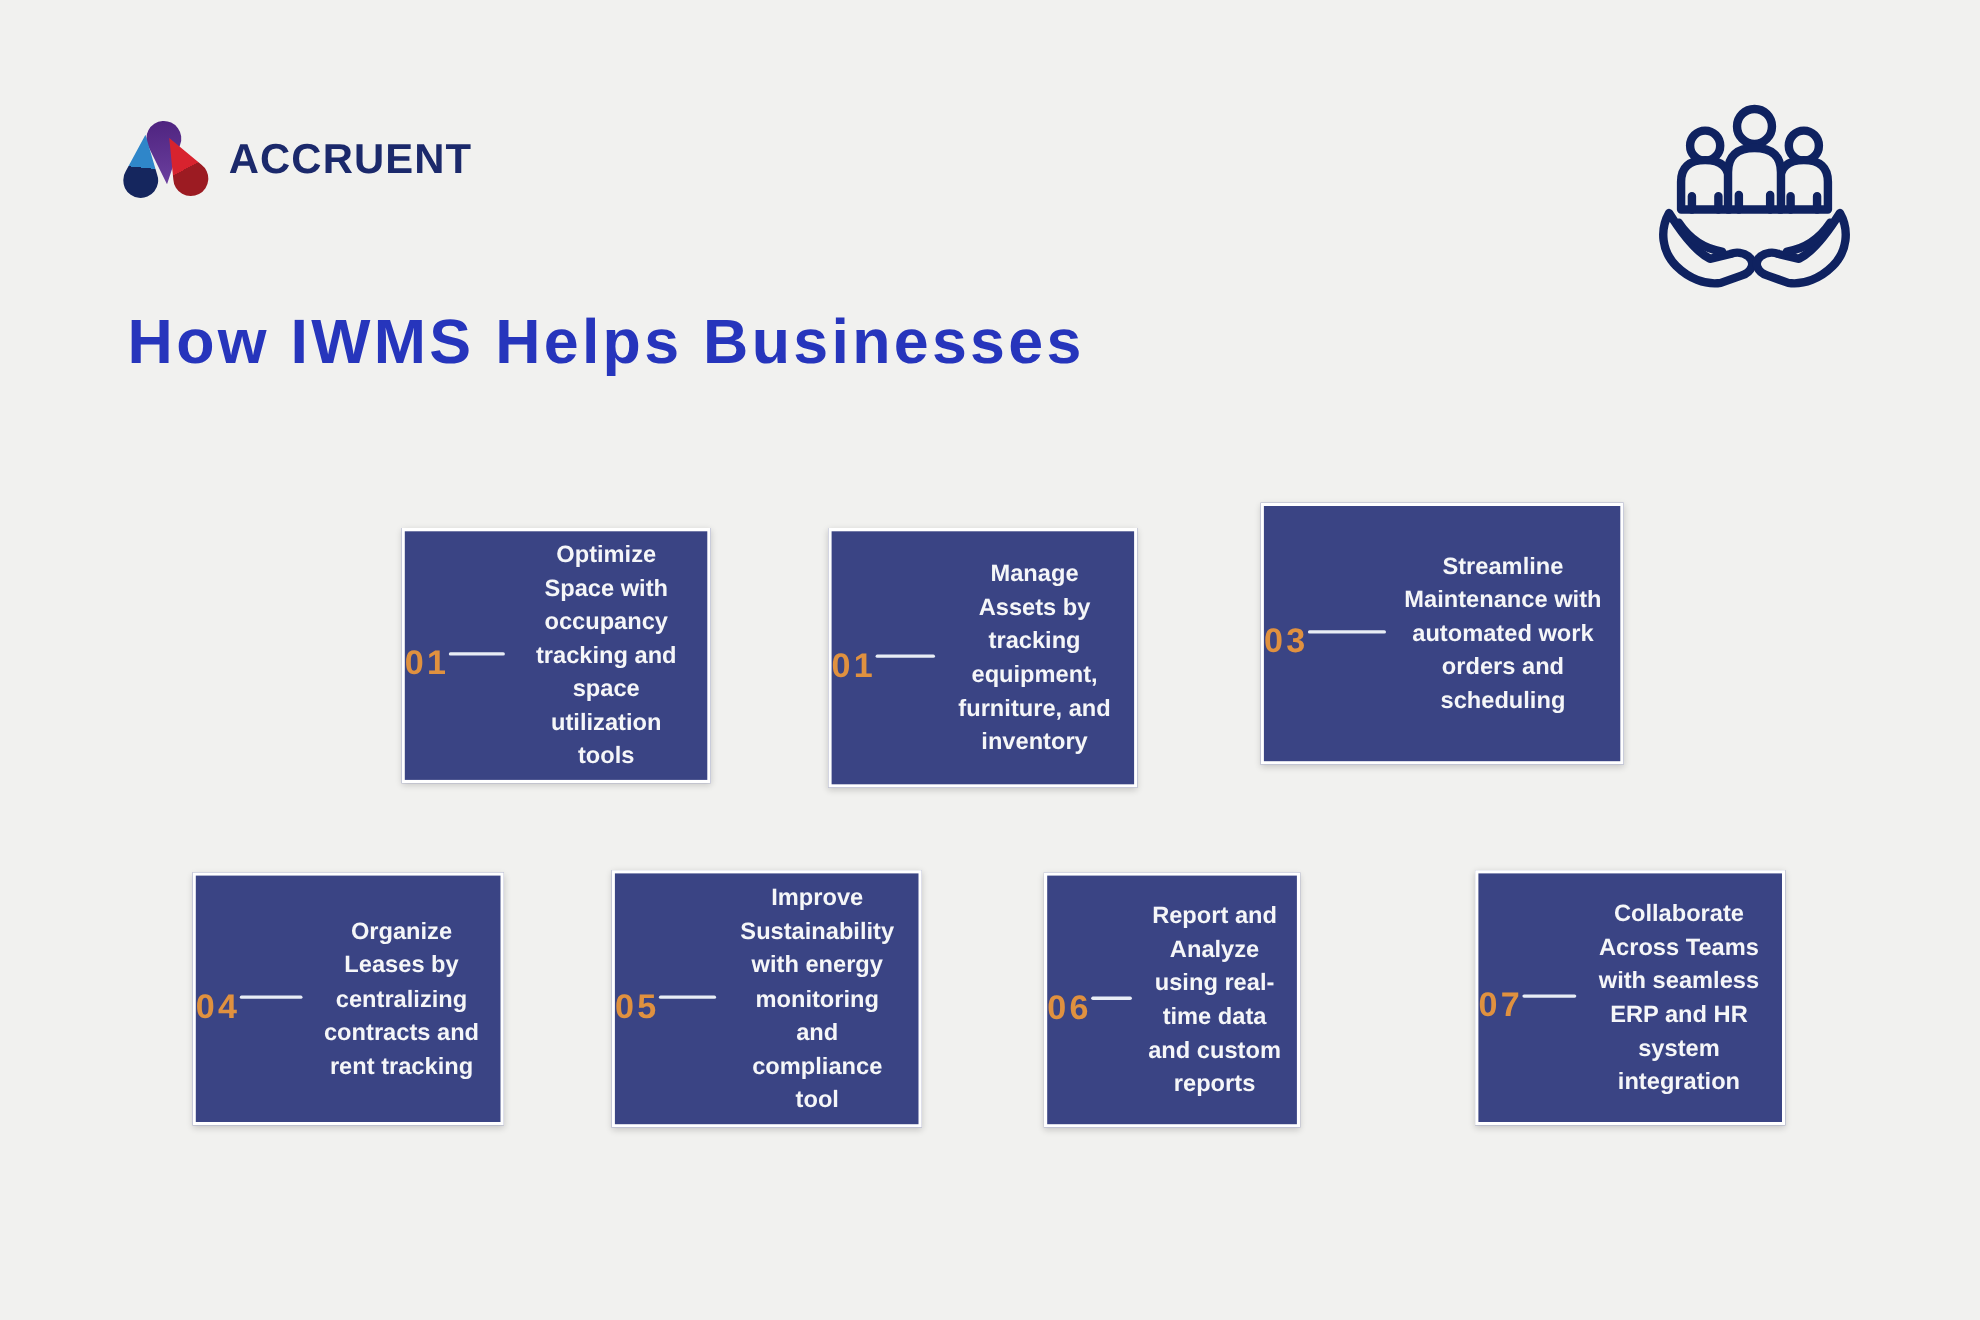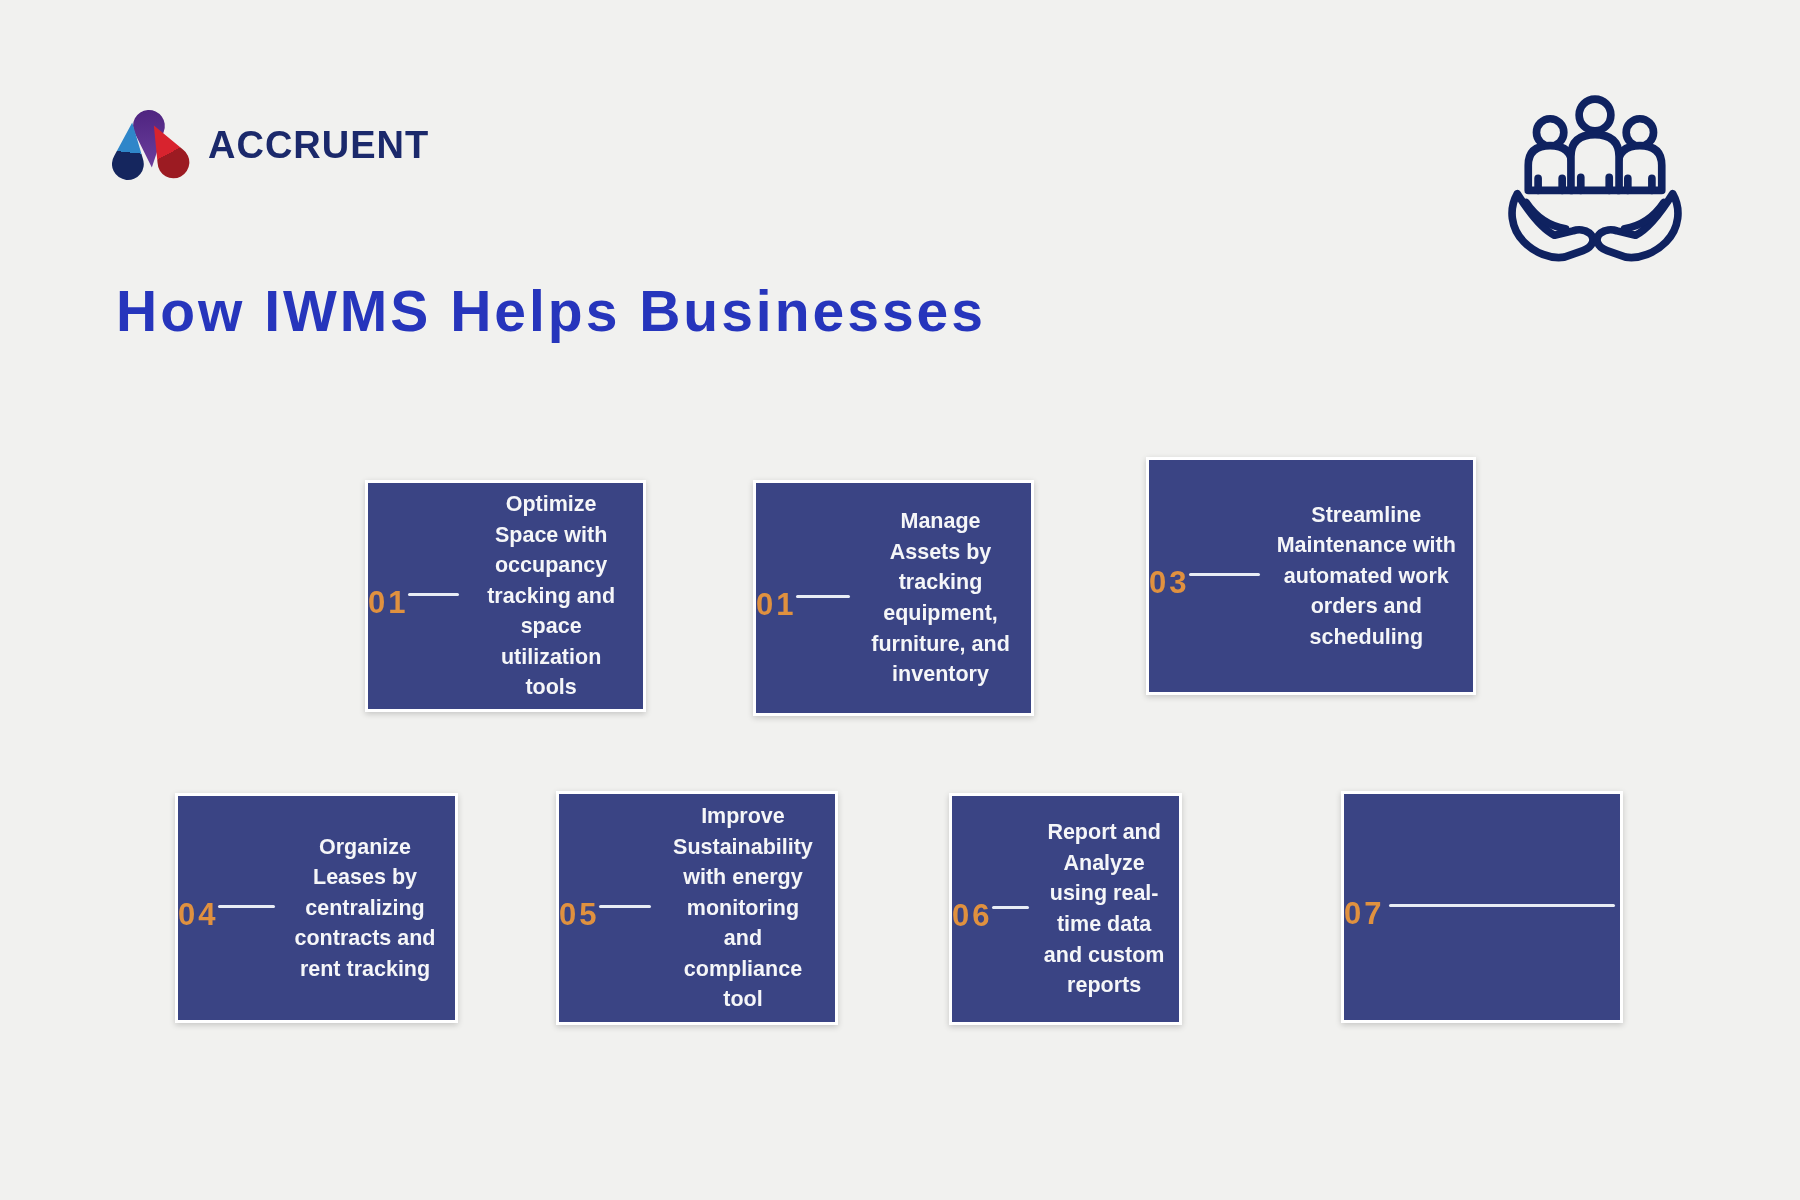--- a/index.html
+++ b/index.html
@@ -121,15 +121,16 @@
 
   <div class="card c6">
     <div class="card-number">06</div>
     <div class="card-divider"></div>
     <div class="card-text">Report and Analyze using real-time data and custom reports</div>
   </div>
 
   <div class="card c7">
     <div class="card-number">07</div>
     <div class="card-divider"></div>
+    <div class="card-text">Collaborate Across Teams with seamless ERP and HR system integration</div>
   </div>
 
 </div>
 
 </body></html>

